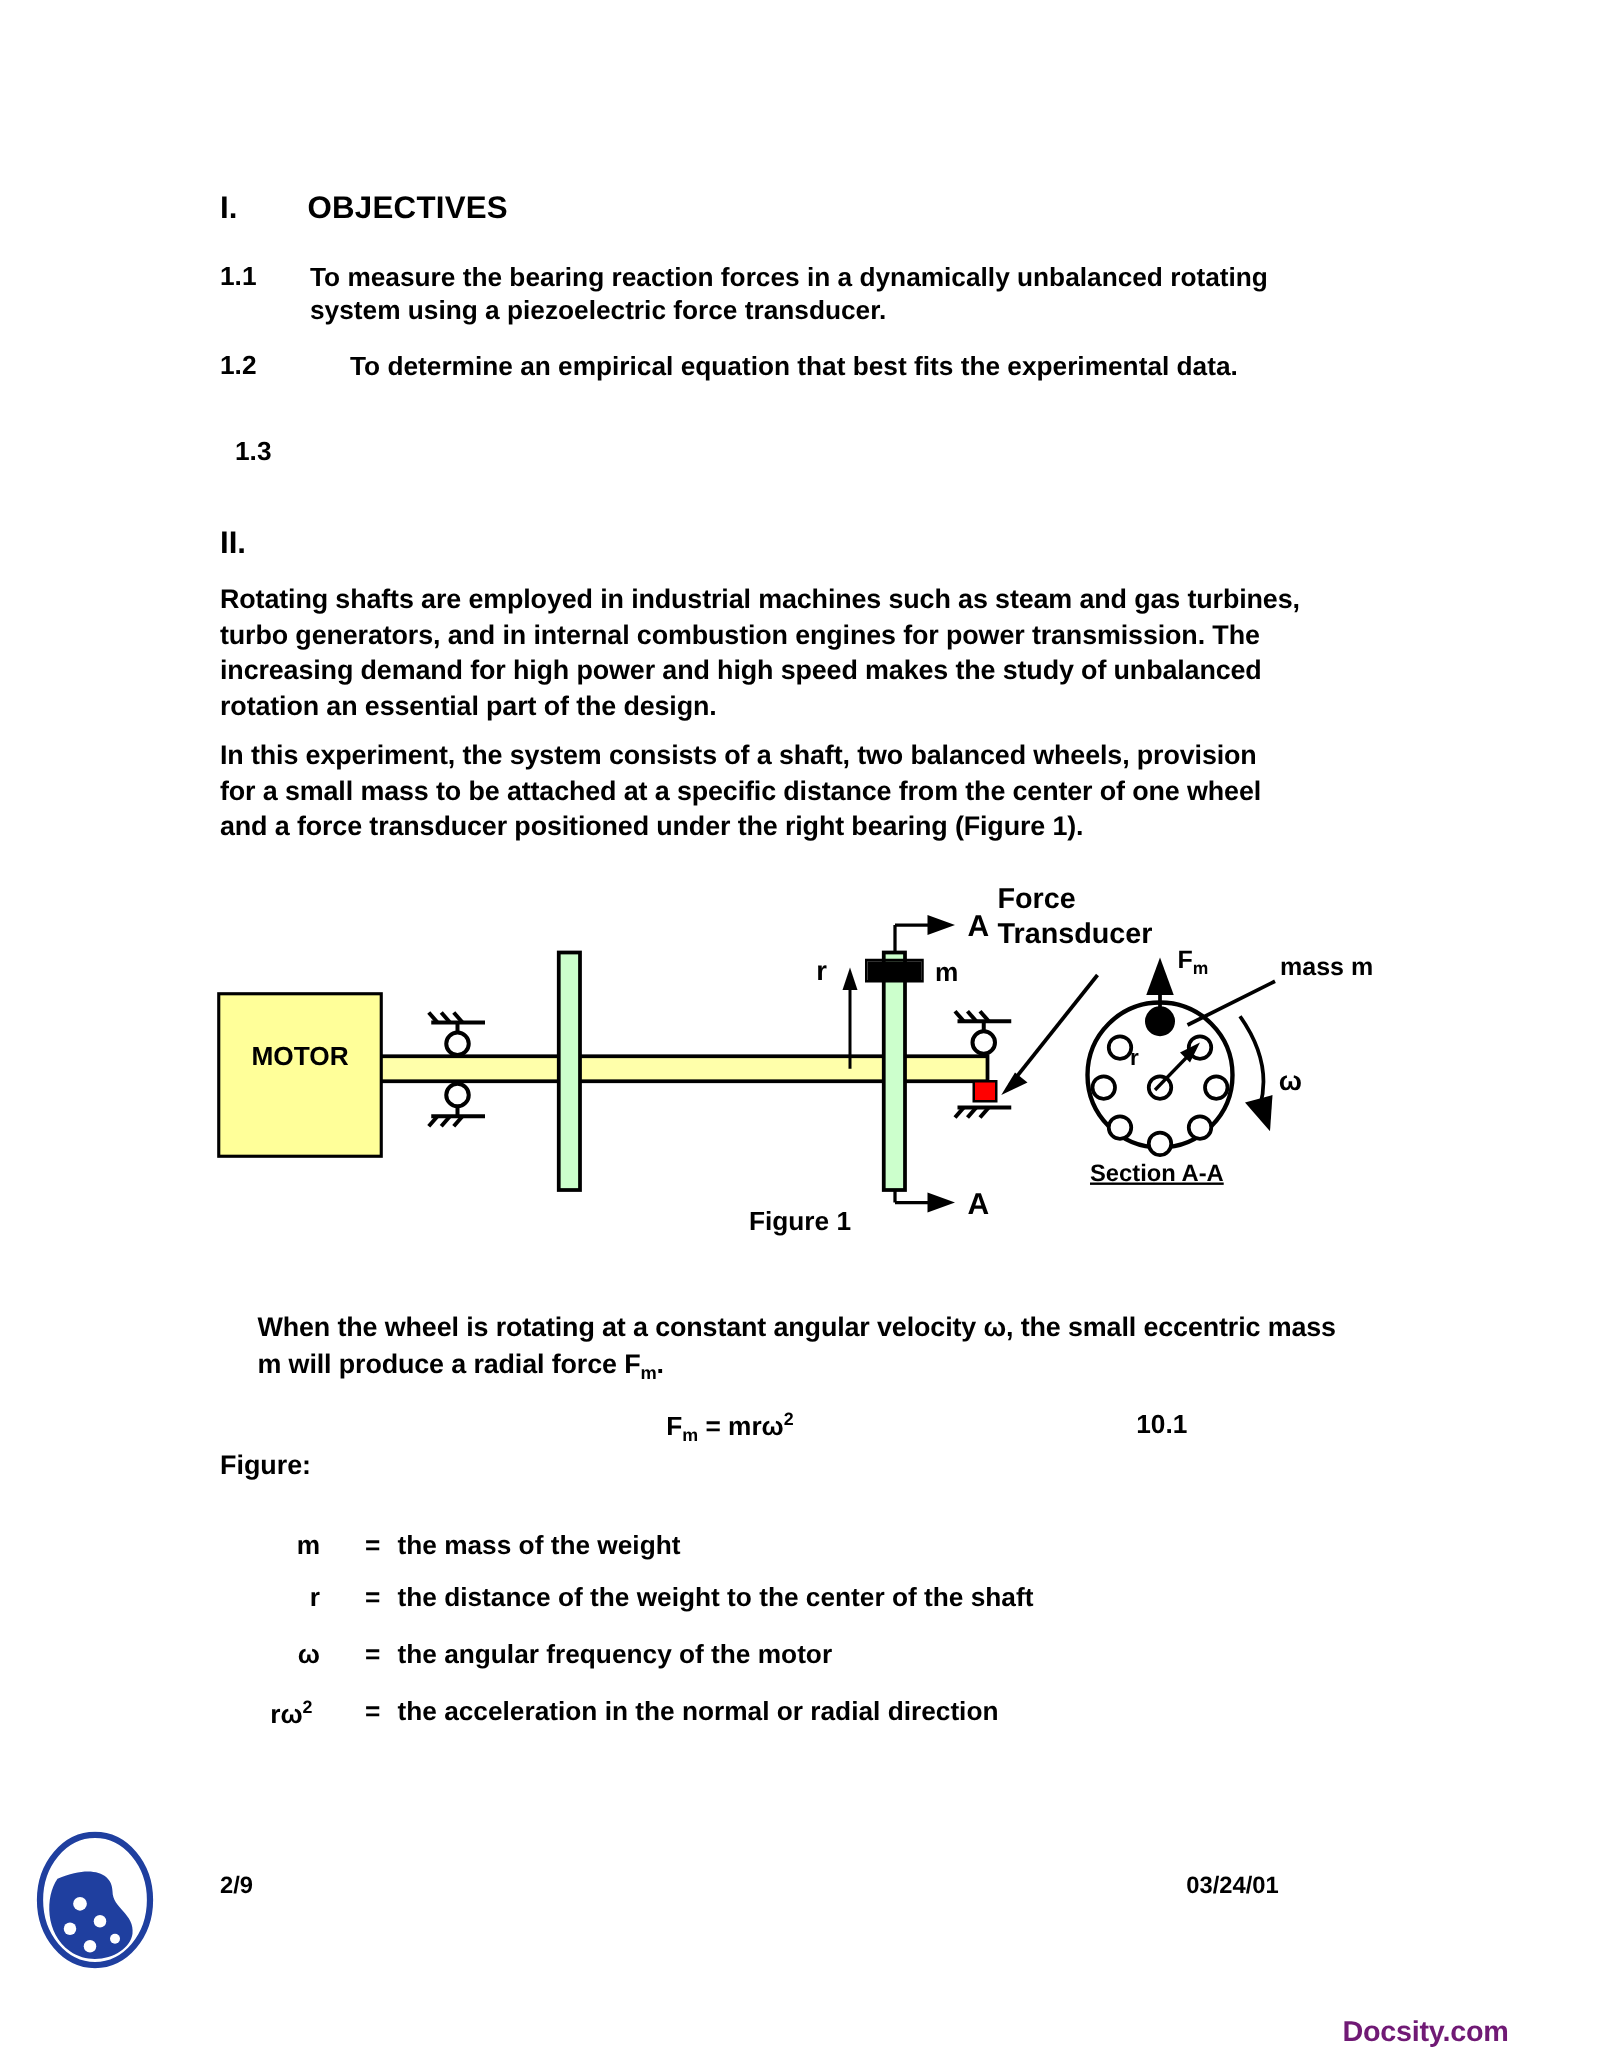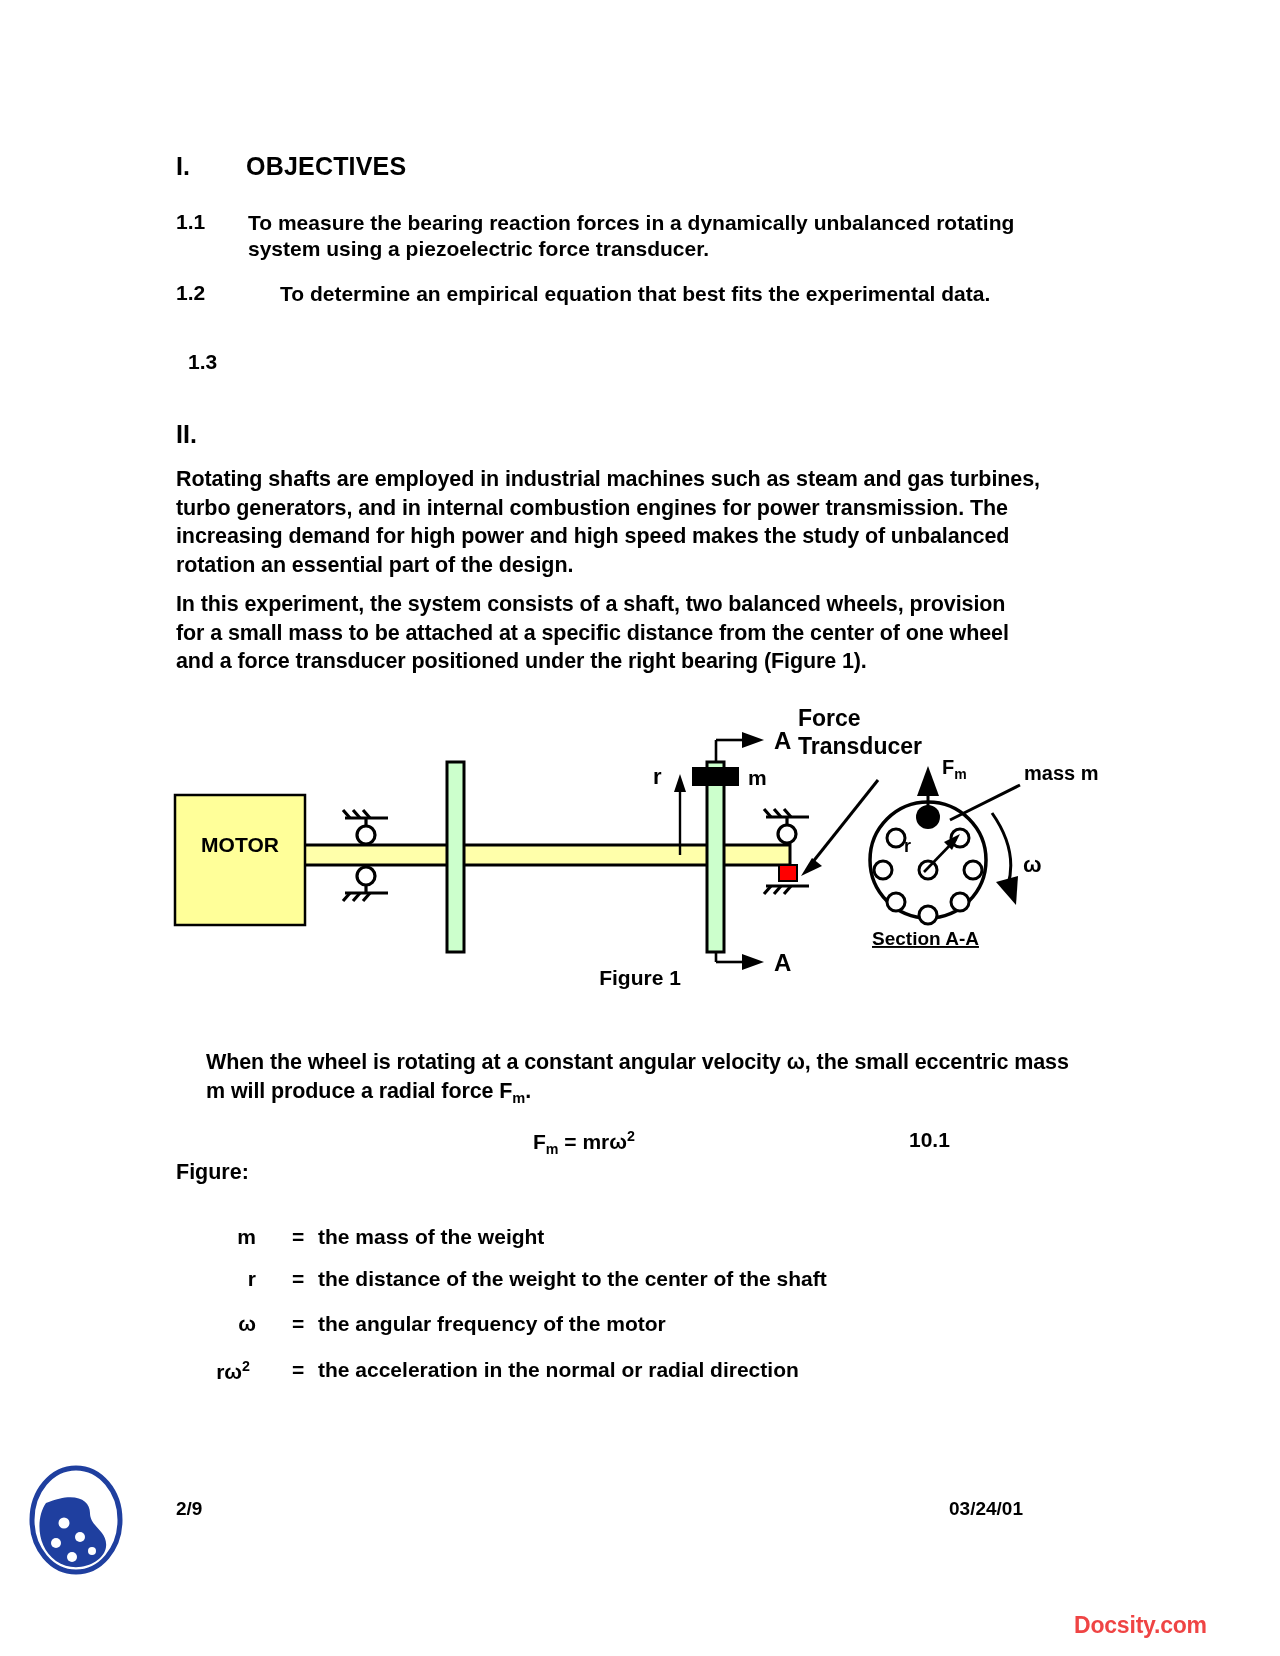--- a/index.html
+++ b/index.html
@@ -127,21 +127,21 @@
     top: 1498px;
     font-size: 19px;
     font-weight: bold;
   }
   .docsity {
     position: absolute;
     left: 1074px;
     top: 1612px;
     font-size: 23px;
     font-weight: bold;
-    color: #ef4444;
+    color: #701a75;
     letter-spacing: -0.2px;
   }
   .logo {
     position: absolute;
     left: 28px;
     top: 1465px;
     width: 96px;
     height: 110px;
   }
 </style>

